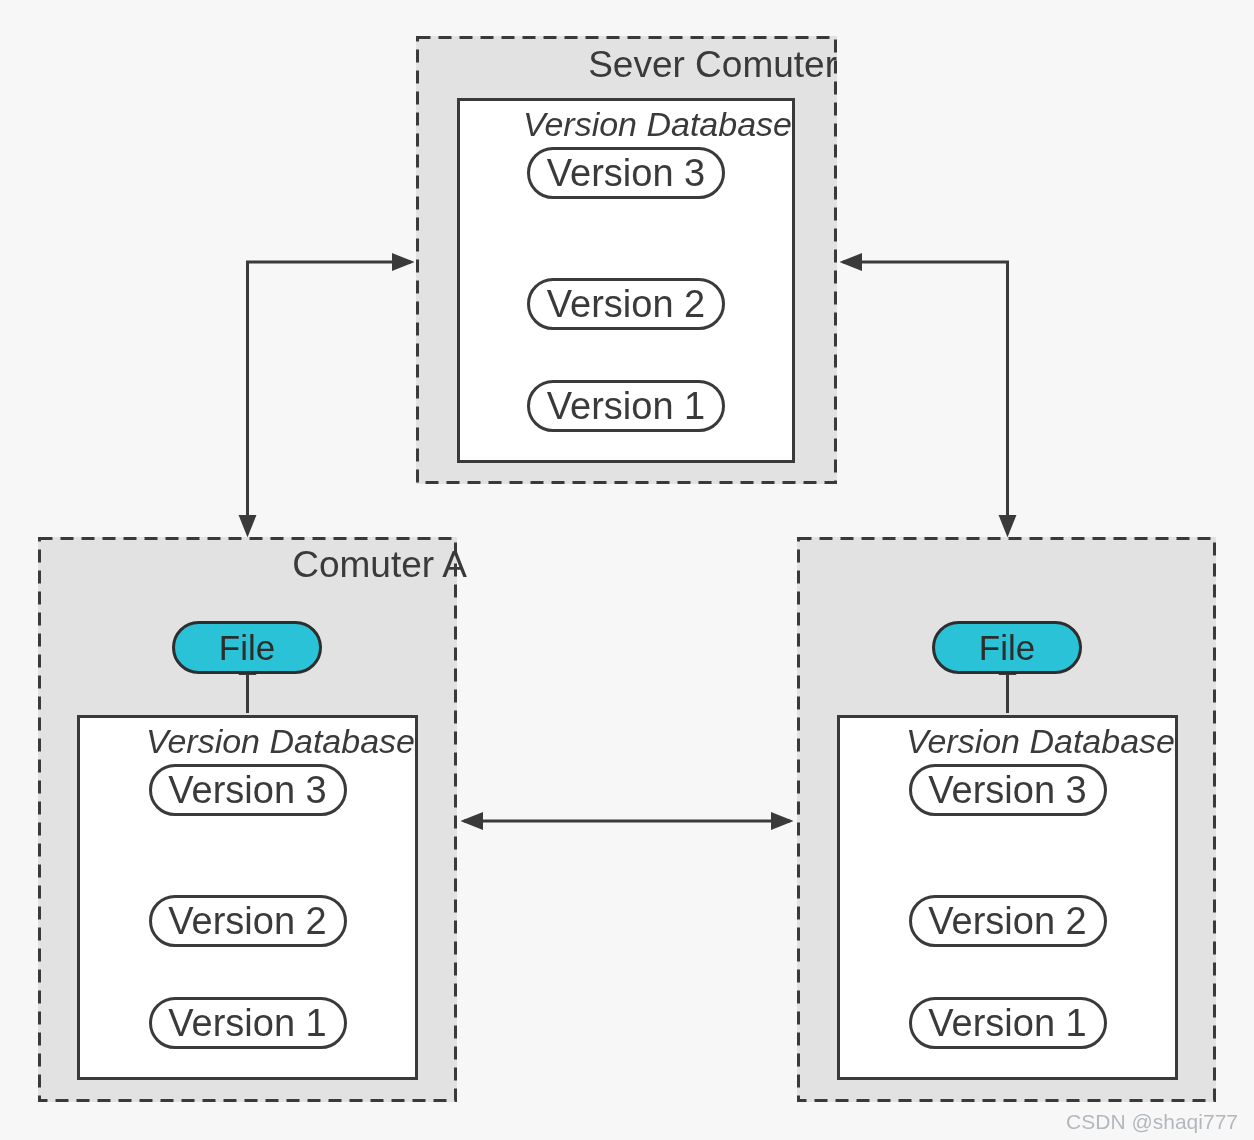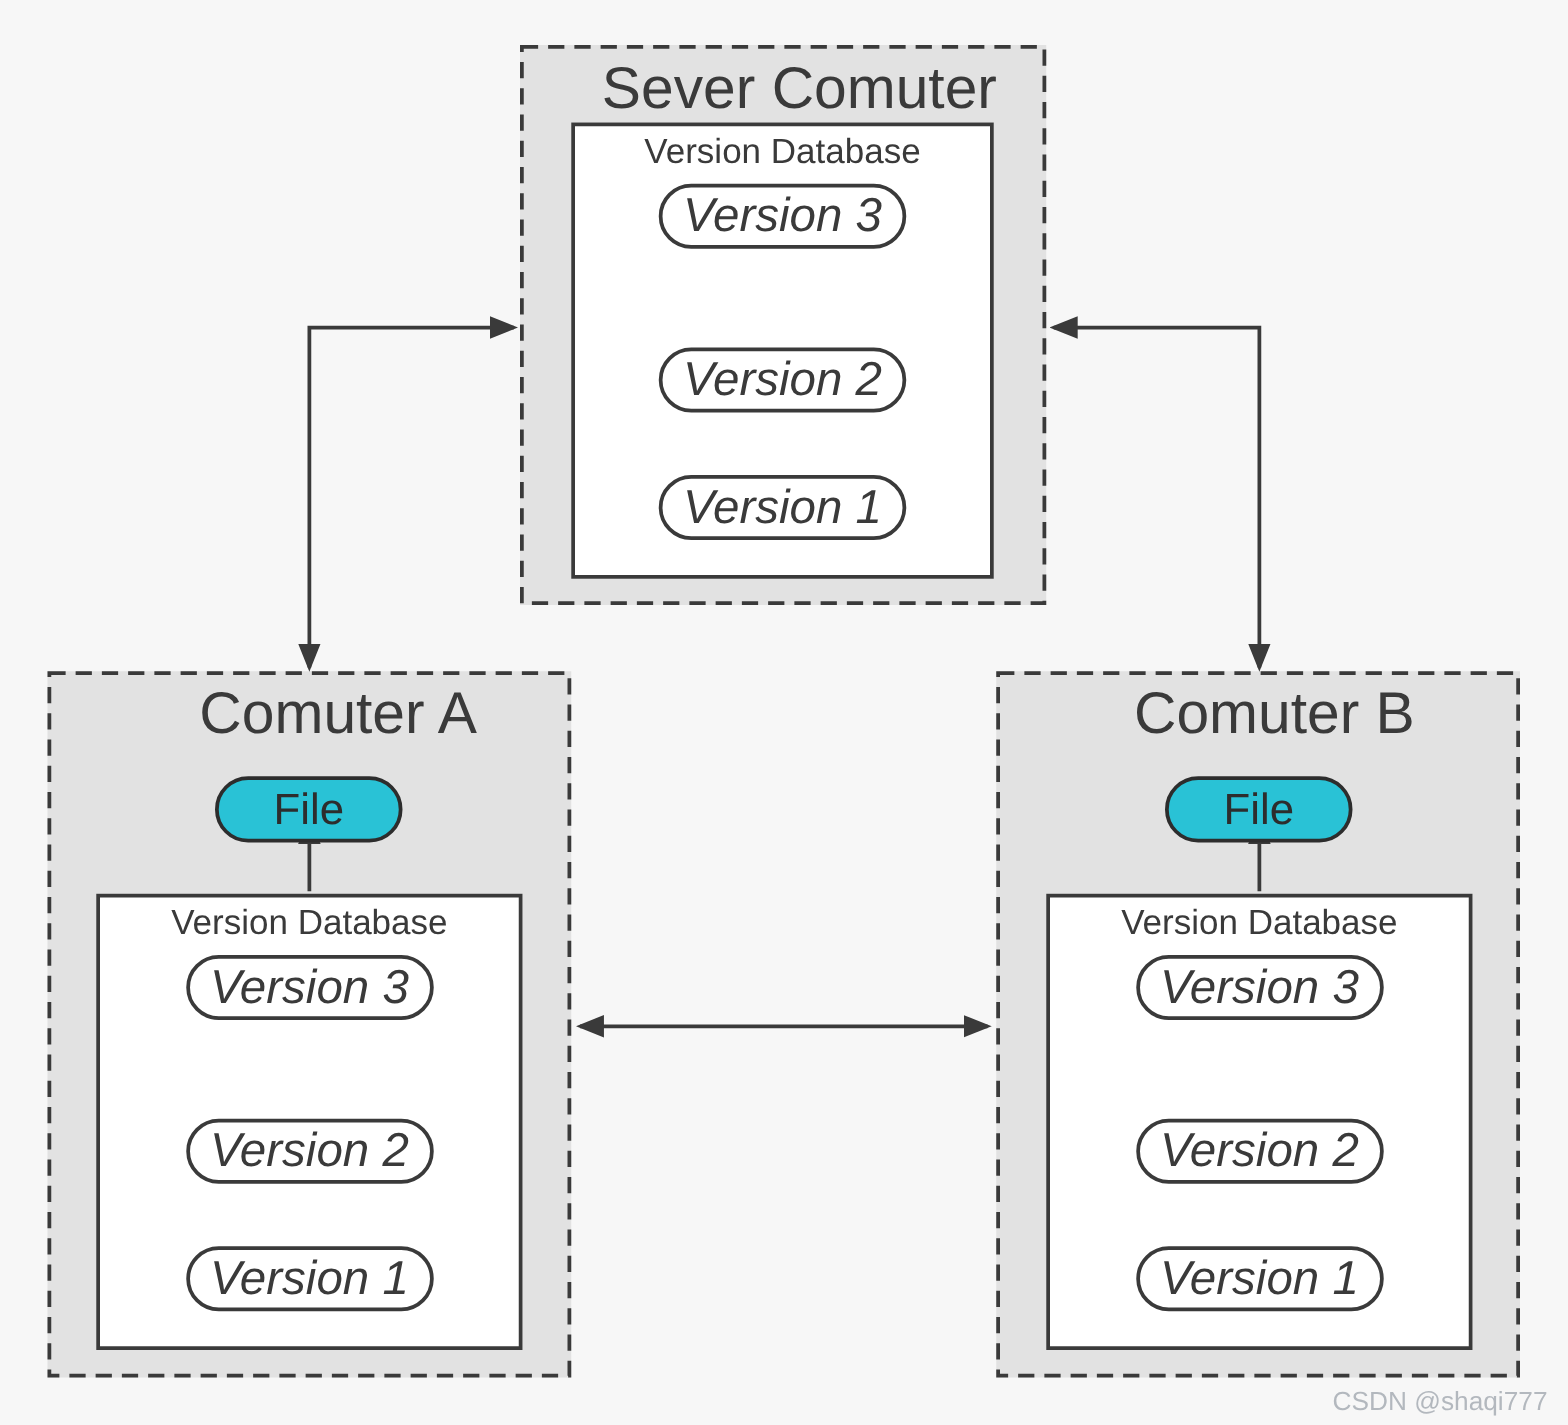--- a/index.html
+++ b/index.html
@@ -20,26 +20,25 @@
   .panel {
     position: absolute;
     background: #e2e2e2;
   }
   #panel-server { left: 416px; top: 36px;  width: 421px; height: 448px; }
   #panel-a      { left: 38px;  top: 537px; width: 419px; height: 565px; }
   #panel-b      { left: 797px; top: 537px; width: 419px; height: 565px; }
 
   .panel-title {
     position: absolute;
-    text-align: center;
-    font-size: 47px;
+    text-align: right;
+    font-size: 37px;
     line-height: 1;
     color: #3a3a3a;
     white-space: nowrap;
-    padding-left: 13px;
   }
   #title-server { left: 416px; top: 46px;  width: 421px; }
   #title-a      { left: 48px;  top: 546px; width: 419px; }
   #title-b      { left: 797px; top: 546px; width: 419px; }
 
   
   .db-box {
     position: absolute;
     background: #ffffff;
     border: 3px solid #3a3a3a;
@@ -47,42 +46,42 @@
   }
   #db-server { left: 457px; top: 98px;  width: 338px; height: 365px; }
   #db-a      { left: 77px;  top: 715px; width: 341px; height: 365px; }
   #db-b      { left: 837px; top: 715px; width: 341px; height: 365px; }
 
   .db-label {
     position: absolute;
     top: 3px;
     left: 0;
     width: 100%;
-    text-align: center;
-    font-size: 28px;
+    text-align: right;
+    font-size: 34px;
     line-height: 1.2;
     white-space: nowrap;
+    font-style: italic;
   }
 
   .pill {
     position: absolute;
     left: 50%;
     transform: translateX(-50%);
     width: 198px;
     height: 52px;
     box-sizing: border-box;
     background: #ffffff;
     border: 3px solid #3a3a3a;
     border-radius: 26px;
     display: flex;
     align-items: center;
     justify-content: center;
     font-size: 38px;
     white-space: nowrap;
-    font-style: italic;
   }
   .pill.v3 { top: 46px; }
   .pill.v2 { top: 177px; }
   .pill.v1 { top: 279px; }
 
   .file-pill {
     position: absolute;
     width: 150px;
     height: 53px;
     box-sizing: border-box;
@@ -161,21 +160,20 @@
     <path class="connector" d="M247.5,882 L247.5,823" marker-end="url(#arrowhead)"></path>
     <path class="connector" d="M247.5,713 L247.5,656" marker-end="url(#arrowhead)"></path>
 
     <path class="connector" d="M1007.5,994 L1007.5,943" marker-end="url(#arrowhead)"></path>
     <path class="connector" d="M1007.5,882 L1007.5,823" marker-end="url(#arrowhead)"></path>
     <path class="connector" d="M1007.5,713 L1007.5,656" marker-end="url(#arrowhead)"></path>
   </svg>
 
   <div class="panel-title" id="title-server">Sever Comuter</div>
   <div class="panel-title" id="title-a">Comuter A</div>
-  <div class="panel-title" id="title-b">Comuter B</div>
 
   <div class="file-pill" id="file-a">
     <span>File</span>
   </div>
   <div class="file-pill" id="file-b">
     <span>File</span>
   </div>
 
   <div class="db-box" id="db-server">
     <div class="db-label">Version Database</div>

